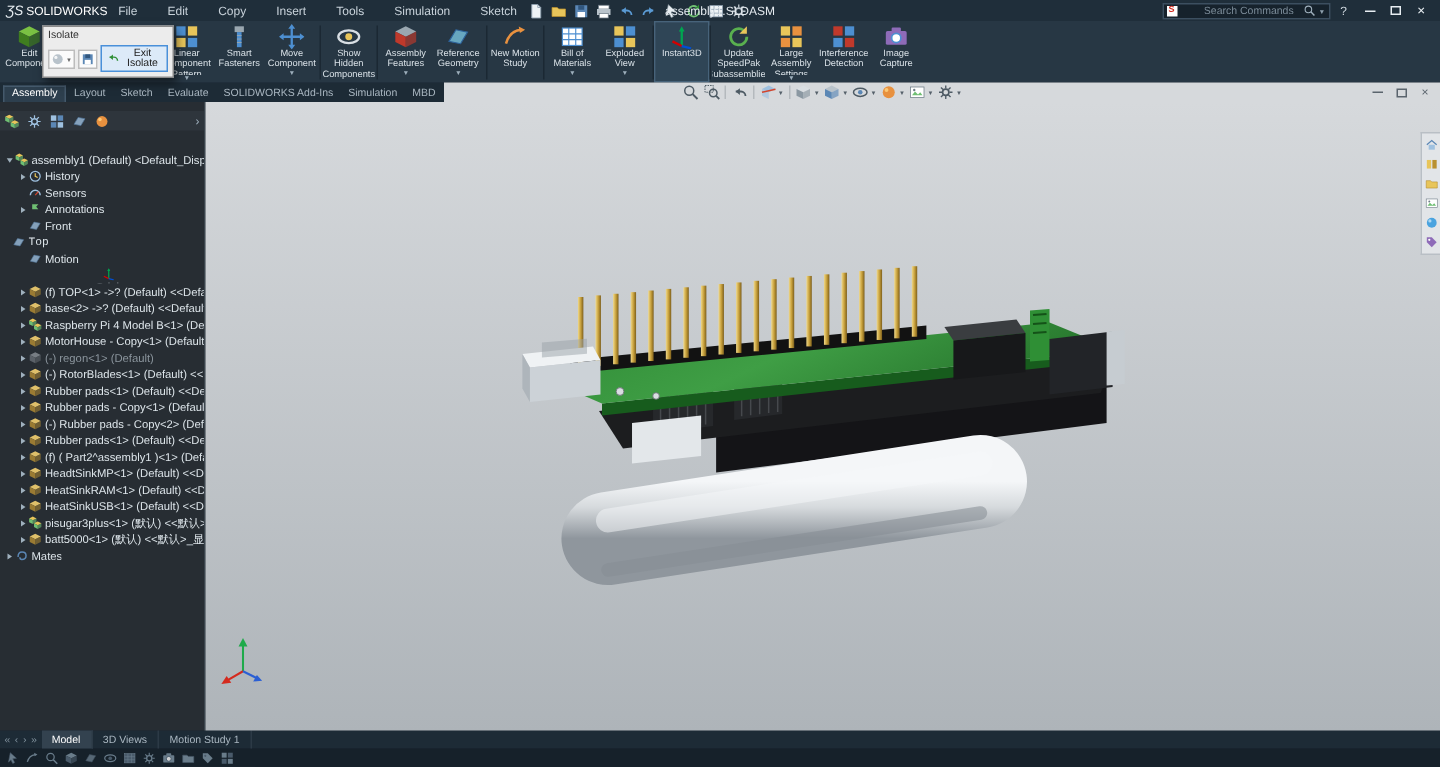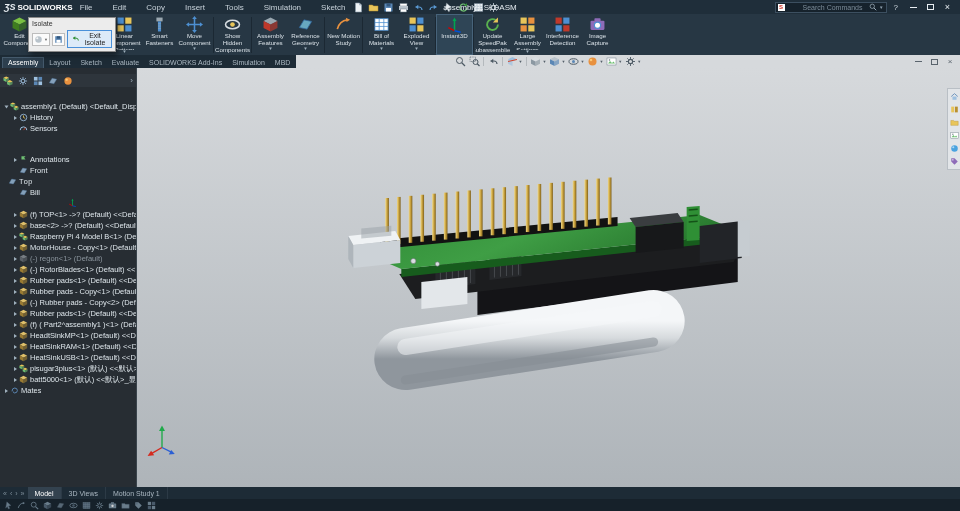--- a/index.html
+++ b/index.html
@@ -1,21 +1,21 @@
 <!DOCTYPE html>
 <html><head>
 <meta charset="utf-8">
 <style>
   * { box-sizing:border-box; margin:0; padding:0; }
   html,body { width:960px; height:511px; overflow:hidden; }
   body { font-family:"Liberation Sans", sans-serif; background:#1a252e; position:relative; cursor:default; }
 
   
   .titlebar { height:14px; background:#1f2e3a; display:flex; align-items:center; color:#d5dde3; font-size:8px; padding:0 4px; gap:7px; position:relative; }
-  .logo { display:flex; align-items:center; gap:2px; font-weight:bold; color:#fff; font-size:8px; flex:none; }
+  .logo { display:flex; align-items:center; gap:2px; font-weight:normal; color:#fff; font-size:8px; flex:none; }
   .logo-mark { font-style:italic; font-size:9px; color:#e8eef2; }
   .menus { display:flex; gap:20px; flex:none; }
   .menu-item { color:#c8d2da; }
   .qicons { display:flex; gap:4px; align-items:center; flex:none; }
   .qicon { width:11px; height:11px; display:flex; align-items:center; }
   .doc-title { position:absolute; left:50%; transform:translateX(-50%); top:3px; font-size:8px; color:#e4eaef; }
   .tb-right { margin-left:auto; display:flex; align-items:center; gap:5px; }
   .searchbox { width:112px; height:11px; background:#16222c; border:1px solid #3c4f60; display:flex; align-items:center; padding:0 2px; gap:2px; }
   .search-logo { width:7px; height:7px; background:#fff; color:#d22c20; font-size:6px; font-weight:bold; display:flex; align-items:center; justify-content:center; flex:none; }
   input.search { flex:1; min-width:0; background:transparent; border:none; outline:none; color:#cfd8df; font-size:7px; font-family:"Liberation Sans", sans-serif;margin-left:16px; }
@@ -546,21 +546,21 @@
         <div class="trow" style="padding-left: 11px;">
           <span class="tarrow"></span>
           <span class="ticon">
             <svg viewBox="0 0 22 22" width="9" height="9">
               <path d="M3 15a8 8 0 0 1 16 0" fill="none" stroke="#9fc1e0" stroke-width="2.4"></path>
               <path d="M11 15l5-6" stroke="#d4452c" stroke-width="2"></path>
             </svg>
           </span>
           <span class="tlabel">Sensors</span>
         </div>
-        <div class="trow" style="padding-left: 11px; margin-top: 20px;">
+        <div class="trow" style="padding-left: 11px;">
           <span class="tarrow">
             <i></i>
           </span>
           <span class="ticon">
             <svg viewBox="0 0 22 22" width="9" height="9">
               <path d="M6 20V3h10l-3.5 4 3.5 4H6" fill="#6fbf73"></path>
             </svg>
           </span>
           <span class="tlabel">Annotations</span>
         </div>
@@ -582,21 +582,21 @@
           </span>
           <span class="tlabel">Top</span>
         </div>
         <div class="trow" style="padding-left: 11px;">
           <span class="tarrow"></span>
           <span class="ticon">
             <svg viewBox="0 0 22 22" width="9" height="9">
               <polygon points="3,15 9,5 19,7 13,17" fill="#9fc1e0" opacity=".78" stroke="#5b87b5" stroke-width="1"></polygon>
             </svg>
           </span>
-          <span class="tlabel">Bill</span>
+          <span class="tlabel">Motion</span>
         </div>
         <div class="trow" style="padding-left: 11px; flex-direction: column;">
           <span class="tarrow"></span>
           <span class="ticon">
             <svg viewBox="0 0 22 22" width="9" height="9">
               <path d="M11 19V4" stroke="#00a550" stroke-width="2"></path>
               <path d="M11 2l-2.5 4.5h5z" fill="#00a550"></path>
               <path d="M11 19L3 15" stroke="#d40000" stroke-width="2"></path>
               <path d="M11 19l8 2" stroke="#0050d4" stroke-width="2"></path>
             </svg>

